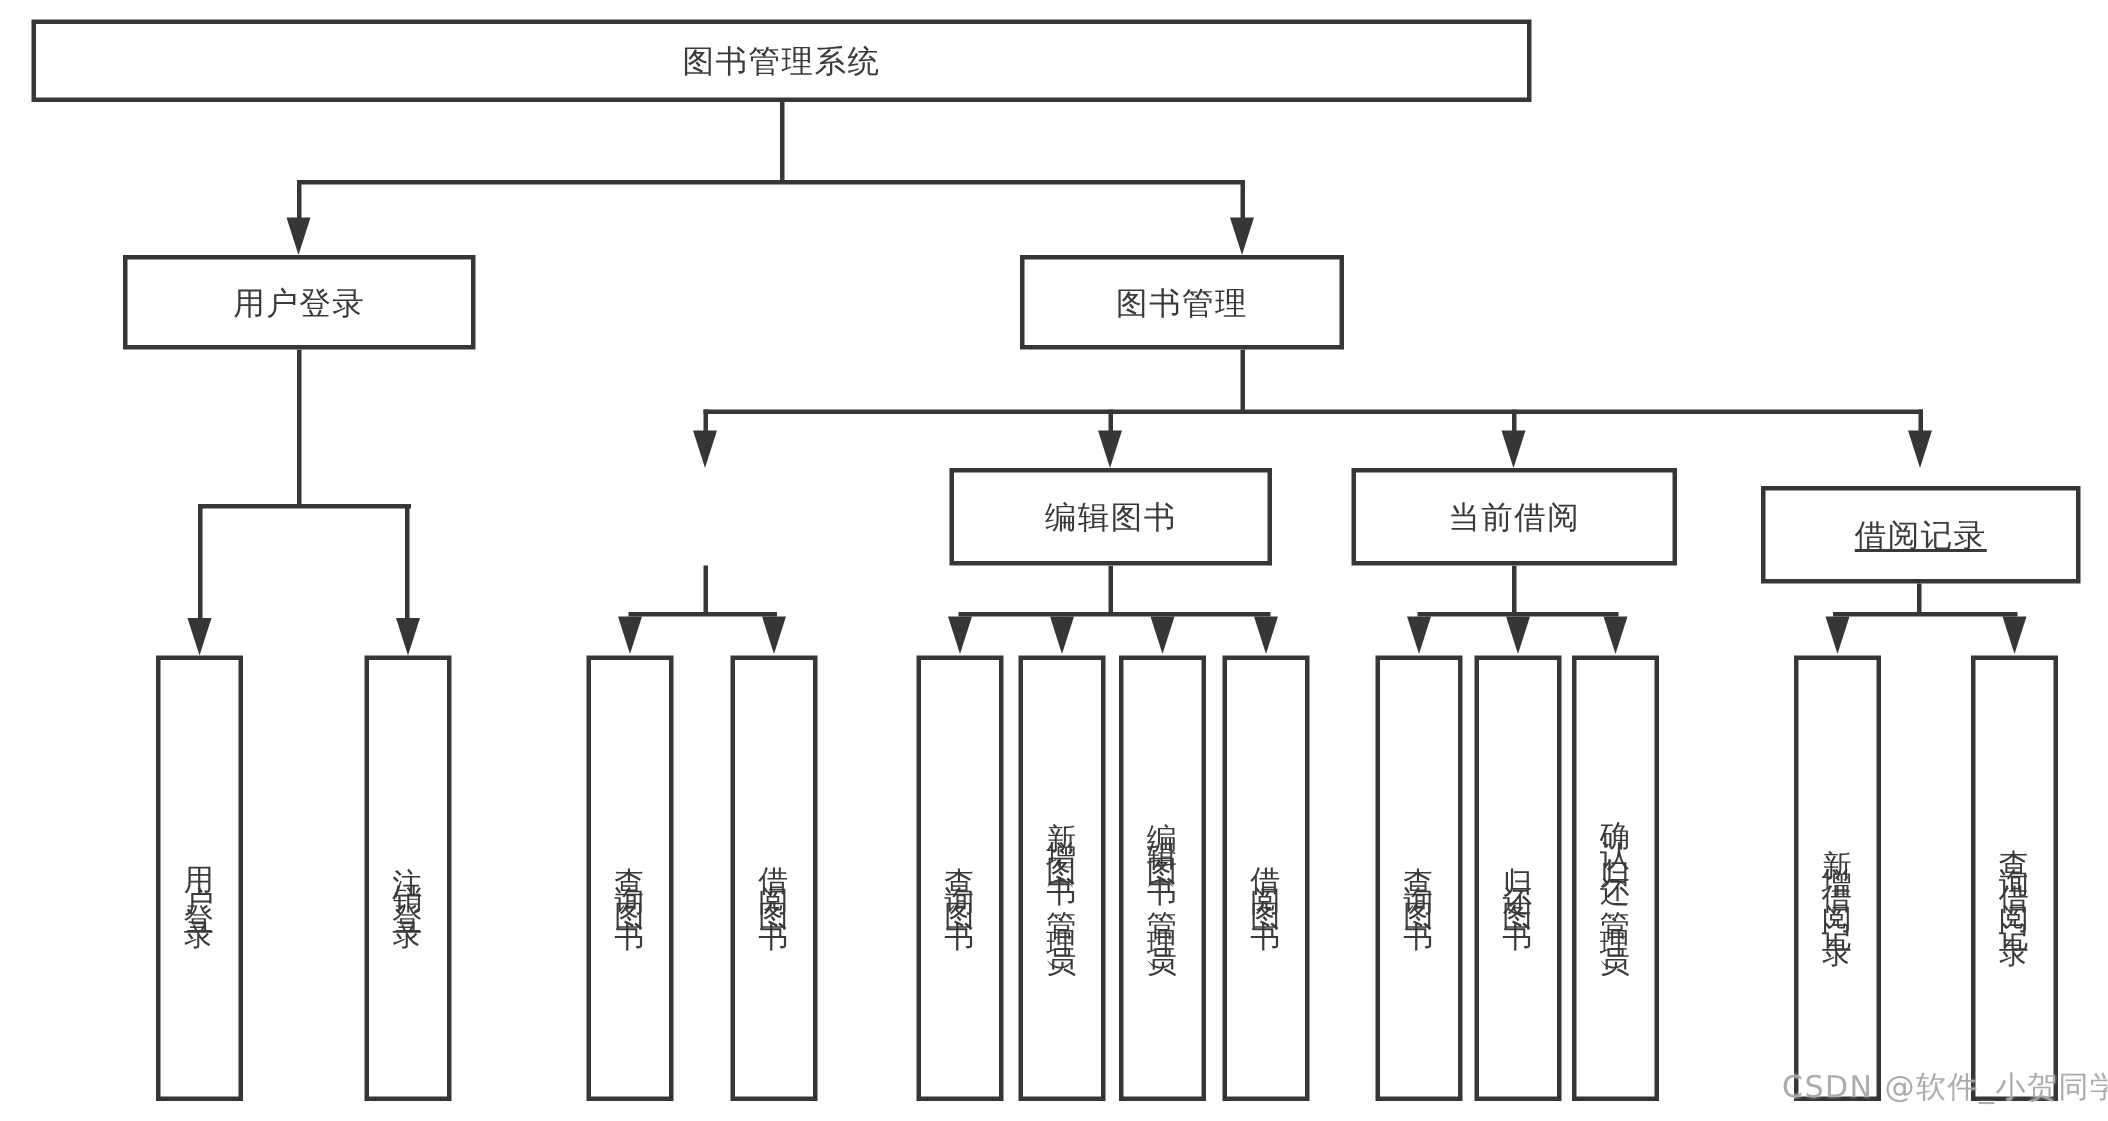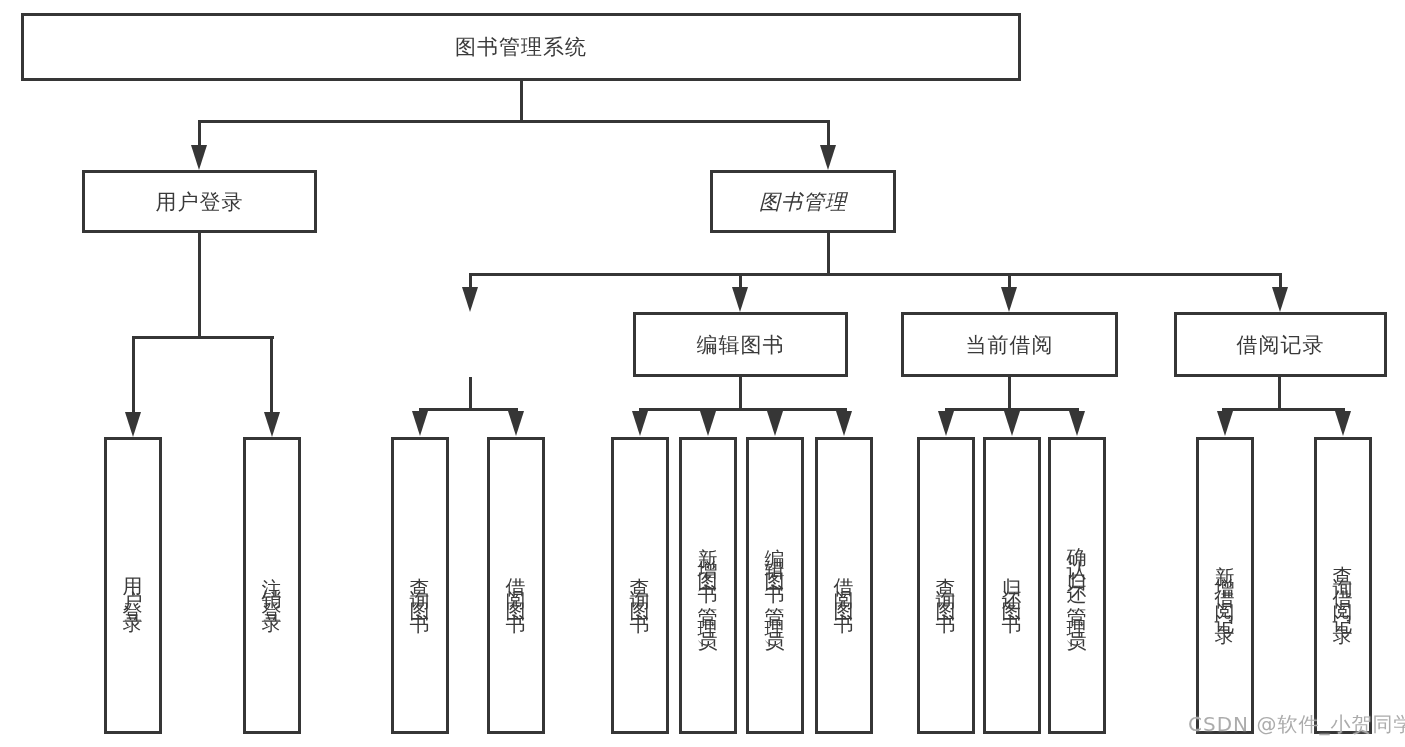--- a/index.html
+++ b/index.html
@@ -73,42 +73,42 @@
     white-space: nowrap;
     z-index: 3;
     text-shadow: 0 0 2px rgba(255,255,255,0.8);
   }
 </style>
 </head>
 <body>
 
 <div class="canvas">
 
-  <div class="box" style="left:21px; top:13px; width:1000px; height:68px;">
+  <div class="box" style="left:21px; top:13px; width:1000px; height:55px;">
     <span class="lbl">图书管理系统</span>
   </div>
 
   <div class="box" style="left:82px; top:170px; width:235px; height:63px;">
     <span class="lbl">用户登录</span>
   </div>
 
-  <div class="box" style="left:710px; top:170px; width:186px; height:63px;font-style:italic;">
+  <div class="box" style="left:680px; top:170px; width:216px; height:63px;">
     <span class="lbl">图书管理</span>
   </div>
 
 
   <div class="box" style="left:633px; top:312px; width:215px; height:65px;">
     <span class="lbl">编辑图书</span>
   </div>
 
   <div class="box" style="left:901px; top:312px; width:217px; height:65px;">
     <span class="lbl">当前借阅</span>
   </div>
 
-  <div class="box" style="left:1174px; top:312px; width:213px; height:65px;">
+  <div class="box" style="left:1174px; top:324px; width:213px; height:65px;text-decoration:underline;">
     <span class="lbl">借阅记录</span>
   </div>
 
   <div class="box leaf" style="left:104px;">
     <span class="vtxt">用户登录</span>
   </div>
   <div class="box leaf" style="left:243px;">
     <span class="vtxt">注销登录</span>
   </div>
 

